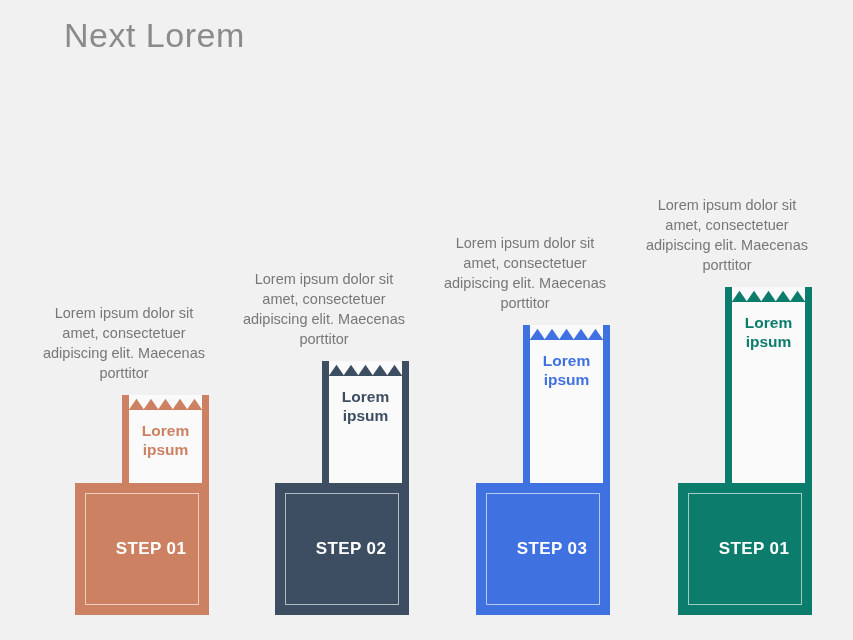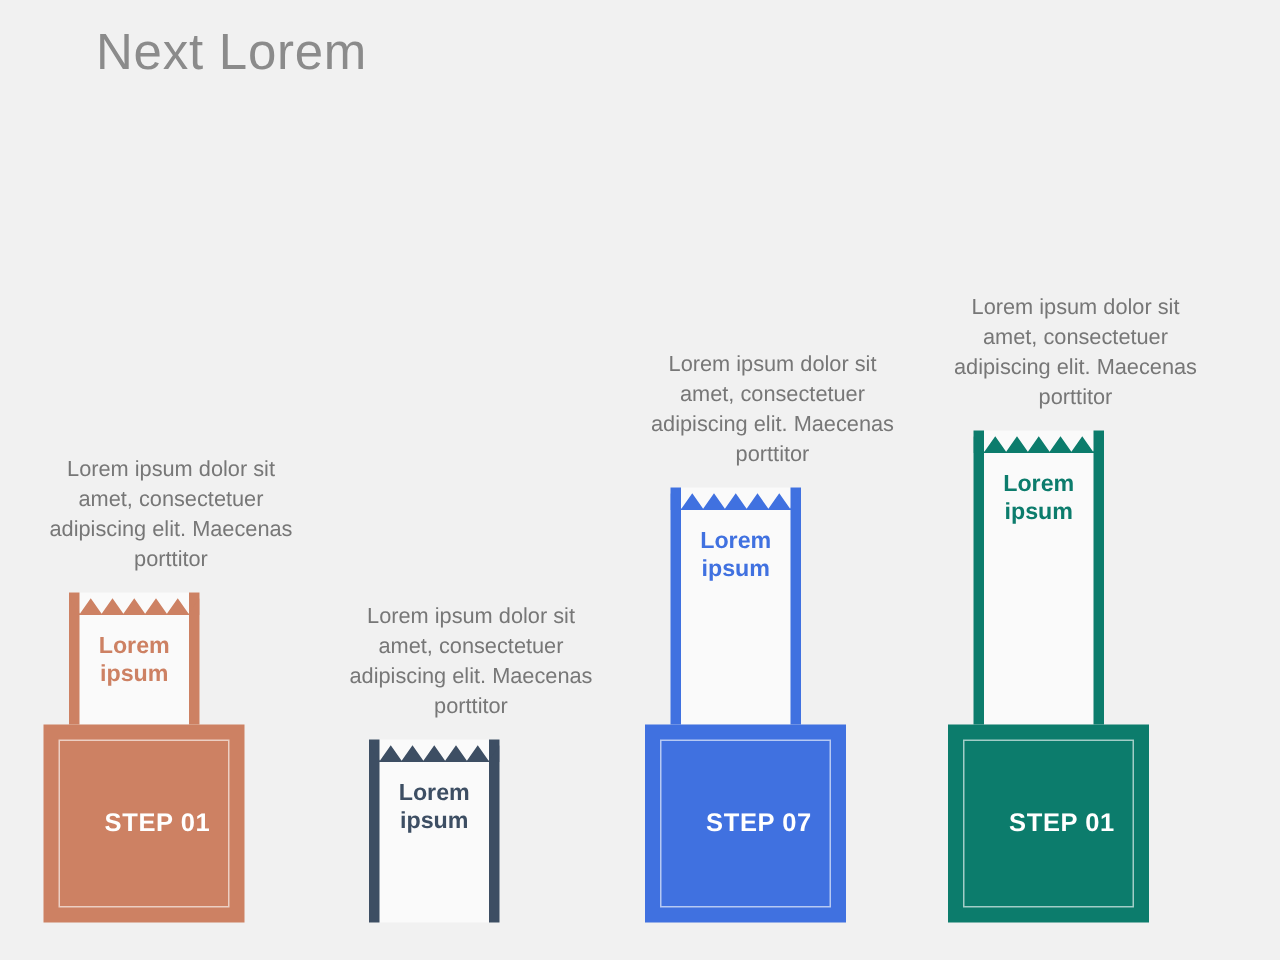--- a/index.html
+++ b/index.html
@@ -35,21 +35,21 @@
     width: 853px;
     height: 640px;
   }
 
   .column {
     position: absolute;
     bottom: 25px;
     width: 180px;
     display: flex;
     flex-direction: column;
-    align-items: flex-start;
+    align-items: flex-end;
     justify-content: flex-end;
   }
 
   .col-desc {
     width: 170px;
     font-size: 14.5px;
     line-height: 20px;
     color: #777777;
     text-align: center;
     margin-bottom: 12px;
@@ -156,34 +156,38 @@
       <div class="column" style="left: 229px; --c: #3d4e63;">
         <div class="col-desc">Lorem ipsum dolor sit amet, consectetuer adipiscing elit. Maecenas porttitor</div>
         <div class="ticket" style="height: 122px;">
           <div class="ticket-body" style="height: 122px;">
             <svg class="ticket-zig" viewBox="0 0 118 16" preserveAspectRatio="none">
               <path d="M 0 16 L 0 4.8 L 9.83 15.20 L 19.67 4.80 L 29.50 15.20 L 39.33 4.80 L 49.17 15.20 L 59.00 4.80 L 68.83 15.20 L 78.67 4.80 L 88.50 15.20 L 98.33 4.80 L 108.17 15.20 L 118.00 4.80 L 118 16 Z" fill="#3d4e63"></path>
             </svg>
             <div class="ticket-label">Lorem ipsum</div>
           </div>
         </div>
+        <div class="step-box">
+          <div class="step-inner"></div>
+          <div class="step-label">STEP 02</div>
+        </div>
       </div>
       <div class="column" style="left: 430px; --c: #4071e0;">
         <div class="col-desc">Lorem ipsum dolor sit amet, consectetuer adipiscing elit. Maecenas porttitor</div>
         <div class="ticket" style="height: 158px;">
           <div class="ticket-body" style="height: 158px;">
             <svg class="ticket-zig" viewBox="0 0 118 16" preserveAspectRatio="none">
               <path d="M 0 16 L 0 4.8 L 9.83 15.20 L 19.67 4.80 L 29.50 15.20 L 39.33 4.80 L 49.17 15.20 L 59.00 4.80 L 68.83 15.20 L 78.67 4.80 L 88.50 15.20 L 98.33 4.80 L 108.17 15.20 L 118.00 4.80 L 118 16 Z" fill="#4071e0"></path>
             </svg>
             <div class="ticket-label">Lorem ipsum</div>
           </div>
         </div>
         <div class="step-box">
           <div class="step-inner"></div>
-          <div class="step-label">STEP 07</div>
+          <div class="step-label">STEP 03</div>
         </div>
       </div>
       <div class="column" style="left: 632px; --c: #0c7c6c;">
         <div class="col-desc">Lorem ipsum dolor sit amet, consectetuer adipiscing elit. Maecenas porttitor</div>
         <div class="ticket" style="height: 196px;">
           <div class="ticket-body" style="height: 196px;">
             <svg class="ticket-zig" viewBox="0 0 118 16" preserveAspectRatio="none">
               <path d="M 0 16 L 0 4.8 L 9.83 15.20 L 19.67 4.80 L 29.50 15.20 L 39.33 4.80 L 49.17 15.20 L 59.00 4.80 L 68.83 15.20 L 78.67 4.80 L 88.50 15.20 L 98.33 4.80 L 108.17 15.20 L 118.00 4.80 L 118 16 Z" fill="#0c7c6c"></path>
             </svg>
             <div class="ticket-label">Lorem ipsum</div>

